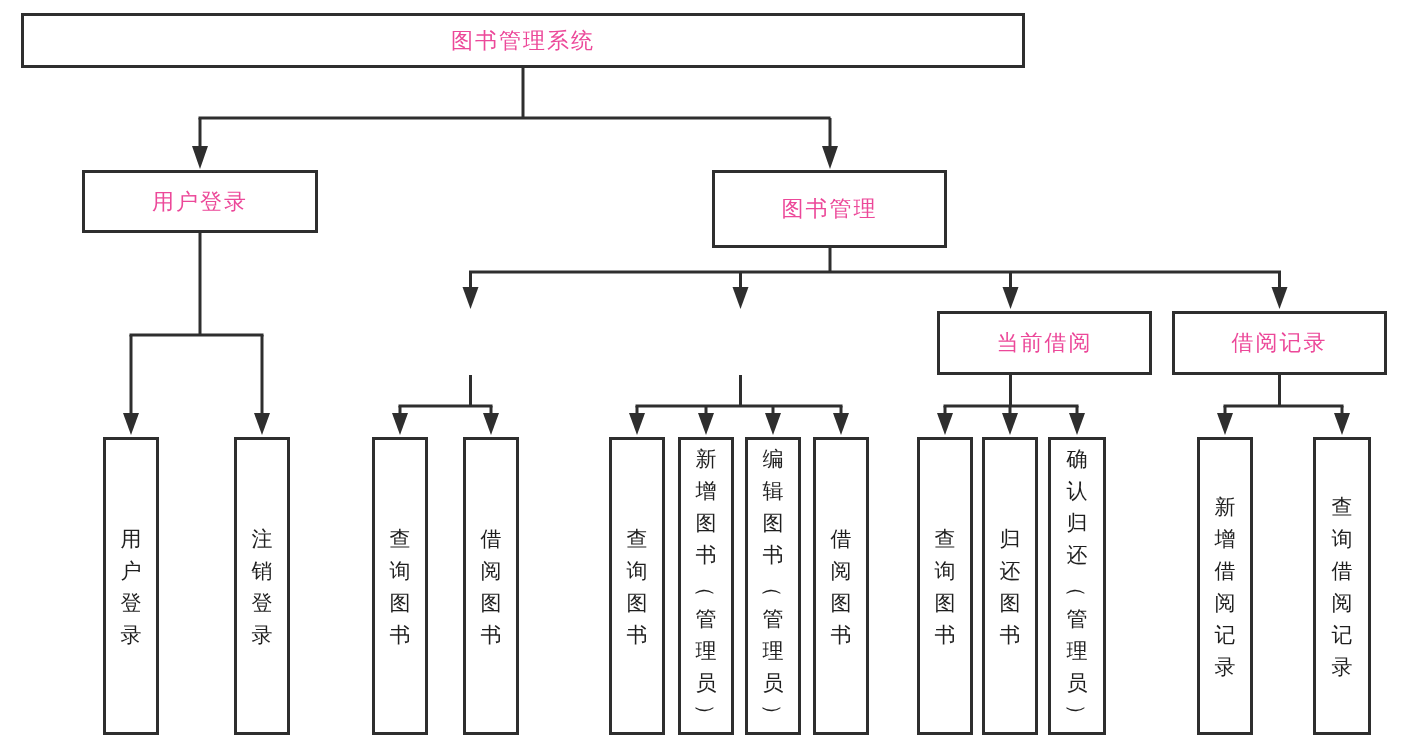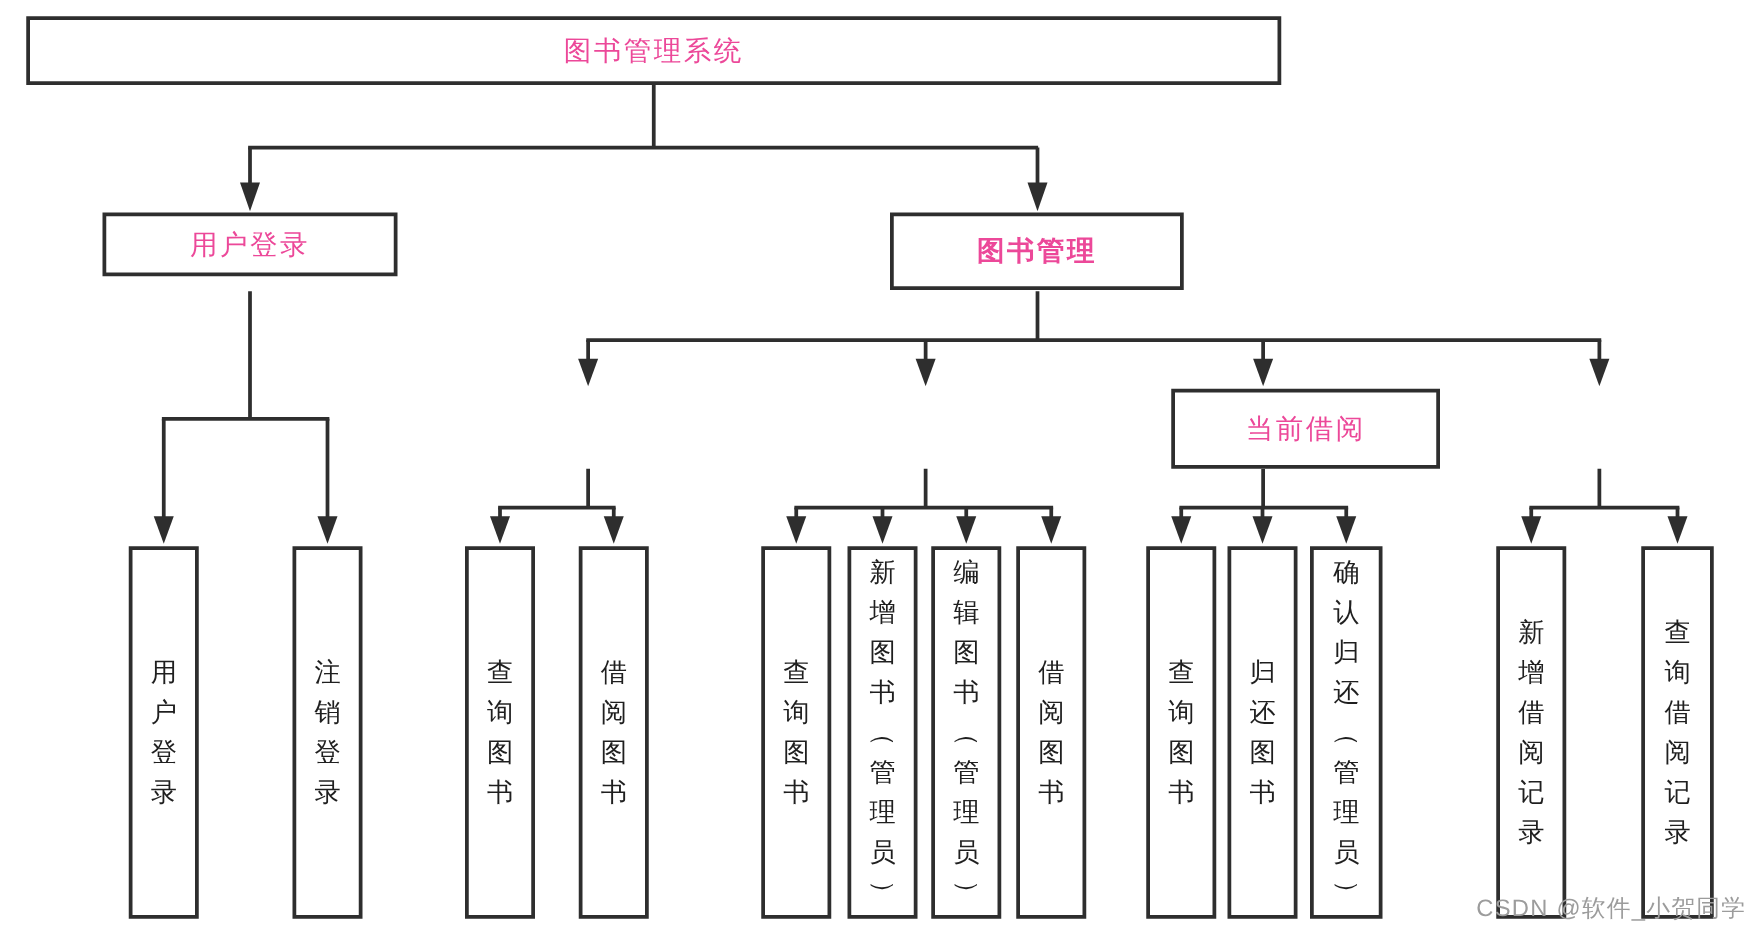--- a/index.html
+++ b/index.html
@@ -27,22 +27,22 @@
     background: #ffffff;
     display: flex;
     align-items: center;
     justify-content: center;
     color: #ec4899;
     font-size: 22px;
     letter-spacing: 2px;
     white-space: nowrap;
   }
   .root  { left: 21px;  top: 13px;  width: 1004px; height: 55px; }
-  .n2a   { left: 82px;  top: 170px; width: 236px;  height: 51px; }
-  .n2b   { left: 712px; top: 170px; width: 235px;  height: 62px; font-weight: bold; }
+  .n2a   { left: 82px;  top: 170px; width: 236px;  height: 63px; }
+  .n2b   { left: 712px; top: 170px; width: 235px;  height: 78px; }
   .lvl3  { top: 311px; width: 215px; height: 64px; }
   .n3a { left: 363px; }
   .n3b { left: 633px; }
   .n3c { left: 937px; }
   .n3d { left: 1172px; }
   .leaf {
     position: absolute;
     box-sizing: border-box;
     border: 3px solid #2e2e2e;
     background: #ffffff;
@@ -164,20 +164,21 @@
       <polygon points="1334,413 1350,413 1342,435"></polygon>
     </g>
   </svg>
 
   <div class="node root">图书管理系统</div>
 
   <div class="node n2a">用户登录</div>
   <div class="node n2b">图书管理</div>
 
   <div class="node lvl3 n3c">当前借阅</div>
+  <div class="node lvl3 n3d">借阅记录</div>
 
   <div class="leaf la1">
     <div class="vlabel">
         <span>用</span>
         <span>户</span>
         <span>登</span>
         <span>录</span>
       </div>
   </div>
   <div class="leaf la2">
@@ -293,15 +294,14 @@
     <div class="vlabel">
         <span>查</span>
         <span>询</span>
         <span>借</span>
         <span>阅</span>
         <span>记</span>
         <span>录</span>
       </div>
   </div>
 
-  <div class="watermark">CSDN @软件_小贺同学</div>
 
 </div>
 
 </body></html>

